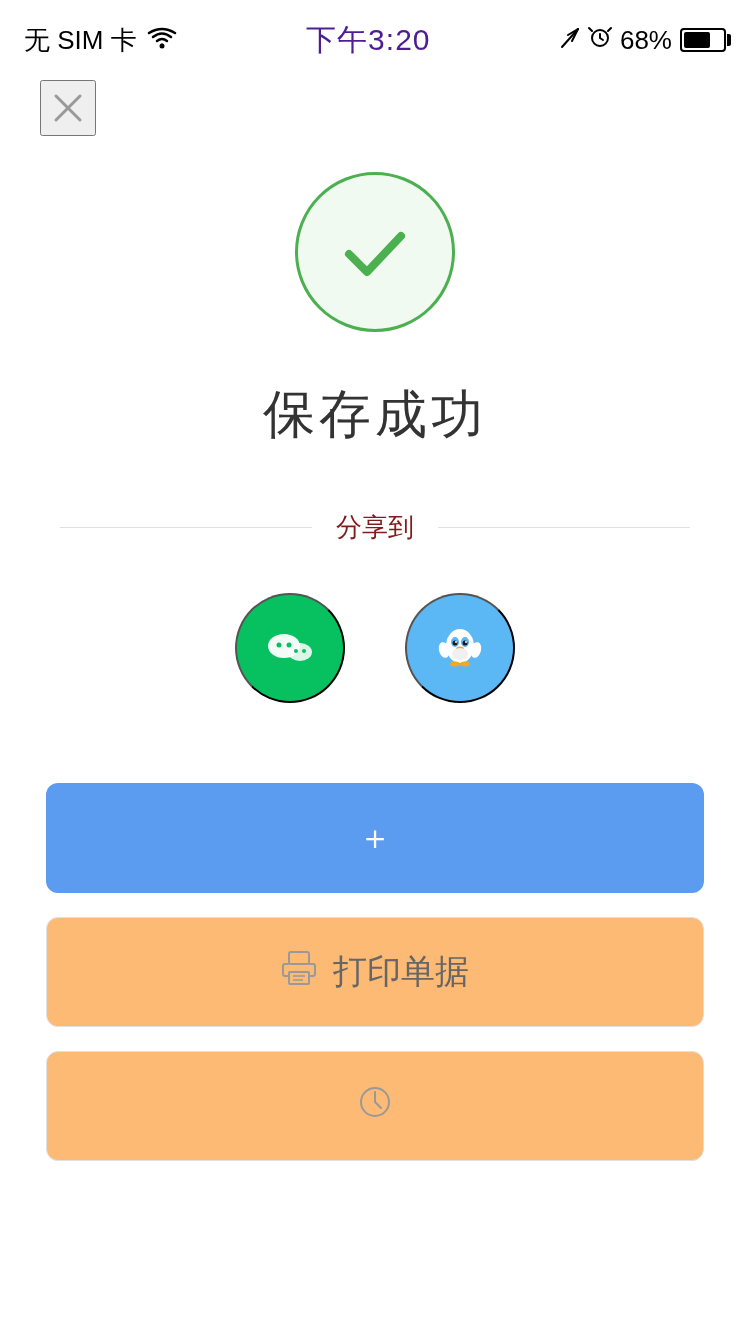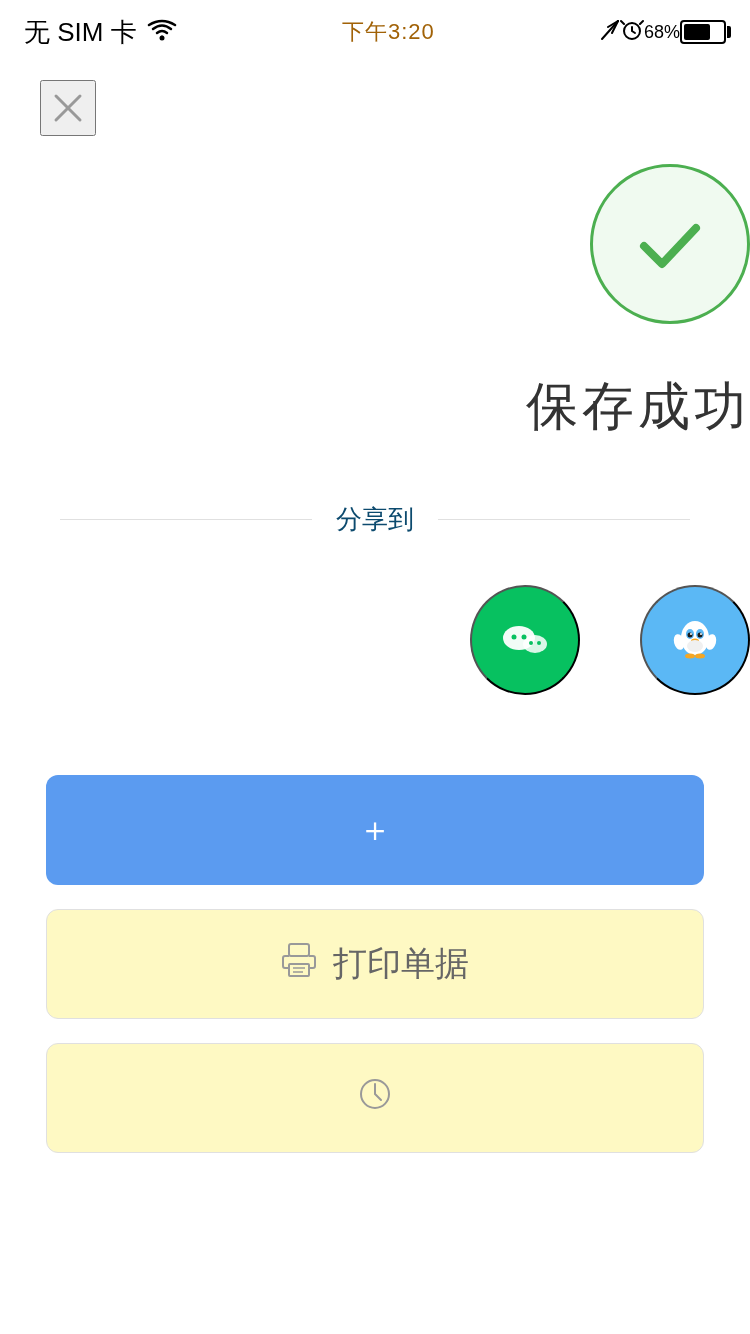--- a/index.html
+++ b/index.html
@@ -20,42 +20,44 @@
 
     
     .status-bar {
       width: 100%;
       height: 64px;
       display: flex;
       align-items: center;
       justify-content: space-between;
       padding: 0 24px;
       background: #ffffff;
+      margin-top: 8px;
     }
 
     .status-left {
       display: flex;
       align-items: center;
       gap: 10px;
       font-size: 26px;
       font-weight: 400;
       color: #000;
     }
 
     .status-center {
-      font-size: 22px;
+      font-size: 30px;
       font-weight: 500;
-      color: #a16207;
+      color: #4c1d95;
       letter-spacing: 1px;
     }
 
     .status-right {
       display: flex;
       align-items: center;
-      font-size: 18px;
+      gap: 8px;
+      font-size: 26px;
       color: #000;
     }
 
     .battery-icon {
       width: 46px;
       height: 24px;
       border: 2px solid #000;
       border-radius: 4px;
       position: relative;
       display: inline-flex;
@@ -97,21 +99,21 @@
 
     .close-btn svg {
       width: 36px;
       height: 36px;
     }
 
     
     .main-content {
       display: flex;
       flex-direction: column;
-      align-items: flex-end;
+      align-items: center;
       padding-top: 100px;
     }
 
     
     .success-circle {
       width: 160px;
       height: 160px;
       border-radius: 50%;
       border: 3px solid #4CAF50;
       background: #f0faf0;
@@ -145,21 +147,21 @@
     }
 
     .divider-line {
       flex: 1;
       height: 1px;
       background: #e0e0e0;
     }
 
     .share-label {
       font-size: 26px;
-      color: #0c4a6e;
+      color: #7f1d1d;
       padding: 0 24px;
       font-family: Liberation Mono, monospace;
     }
 
     
     .share-icons {
       display: flex;
       align-items: center;
       gap: 60px;
       margin-bottom: 80px;
@@ -205,21 +207,21 @@
       cursor: pointer;
       font-family: inherit;
     }
 
     .action-btn-primary {
       background: #5B9BF0;
       color: #ffffff;
     }
 
     .action-btn-secondary {
-      background: #fef9c3;
+      background: #fdba74;
       color: #666666;
       border: 1.5px solid #e0e0e0;
     }
   </style>
 </head>
 <body>
 
 <div class="status-bar">
   <div class="status-left">
     <span>无 SIM 卡</span>

